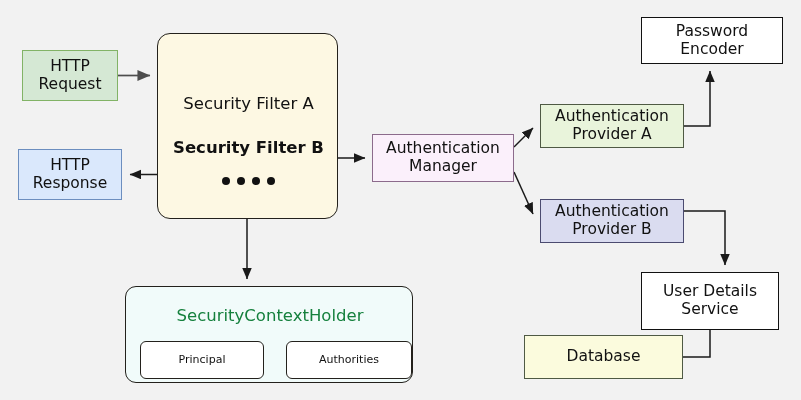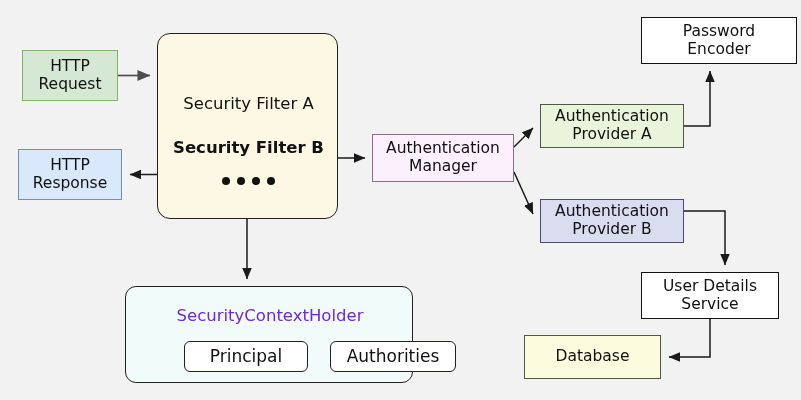--- a/index.html
+++ b/index.html
@@ -91,65 +91,64 @@
     border: 1.5px solid #4f5a44;
     font-size: 15.5px;
   }
   .n-provider-b {
     left: 540px; top: 199px; width: 144px; height: 44px;
     background: #dadcf0;
     border: 1.5px solid #4b4b70;
     font-size: 15.5px;
   }
   .n-password-encoder {
-    left: 641px; top: 17px; width: 156px; height: 47px;
+    left: 641px; top: 17px; width: 142px; height: 47px;
     background: #ffffff;
     border: 1.6px solid #111111;
     font-size: 15.5px;
   }
   .n-user-details {
-    left: 641px; top: 272px; width: 138px; height: 47px;
+    left: 641px; top: 272px; width: 138px; height: 58px;
     background: #ffffff;
     border: 1.6px solid #111111;
     font-size: 15.5px;
   }
   .n-database {
-    left: 524px; top: 335px; width: 137px; height: 44px;
+    left: 524px; top: 335px; width: 159px; height: 44px;
     background: #fbfbdd;
     border: 1.5px solid #4f5a44;
     font-size: 15.5px;
   }
   .n-context-holder {
     left: 125px; top: 286px; width: 288px; height: 97px;
     background: #f1fbfa;
     border: 1.6px solid #23211c;
     border-radius: 11px;
     display: block;
   }
   .ctx-title {
     position: absolute;
     left: 0; top: 20px;
     width: 288px;
     font-size: 16.5px;
-    color: #6d28d9;
+    color: #15803d;
   }
   .ctx-sub {
     position: absolute;
     box-sizing: border-box;
     top: 54px;
-    height: 31px;
+    height: 38px;
     background: #ffffff;
     border: 1.4px solid #23211c;
     border-radius: 6px;
     display: flex;
     align-items: center;
     justify-content: center;
-    font-size: 17px;
+    font-size: 11px;
     color: #111111;
-    margin-left: 44px;
   }
   .ctx-sub.principal { left: 14px; width: 124px; }
   .ctx-sub.authorities { left: 160px; width: 126px; }
 </style>
 </head>
 <body>
 
 <div id="canvas">
 
   <svg id="edges" width="801" height="400" viewBox="0 0 801 400">

